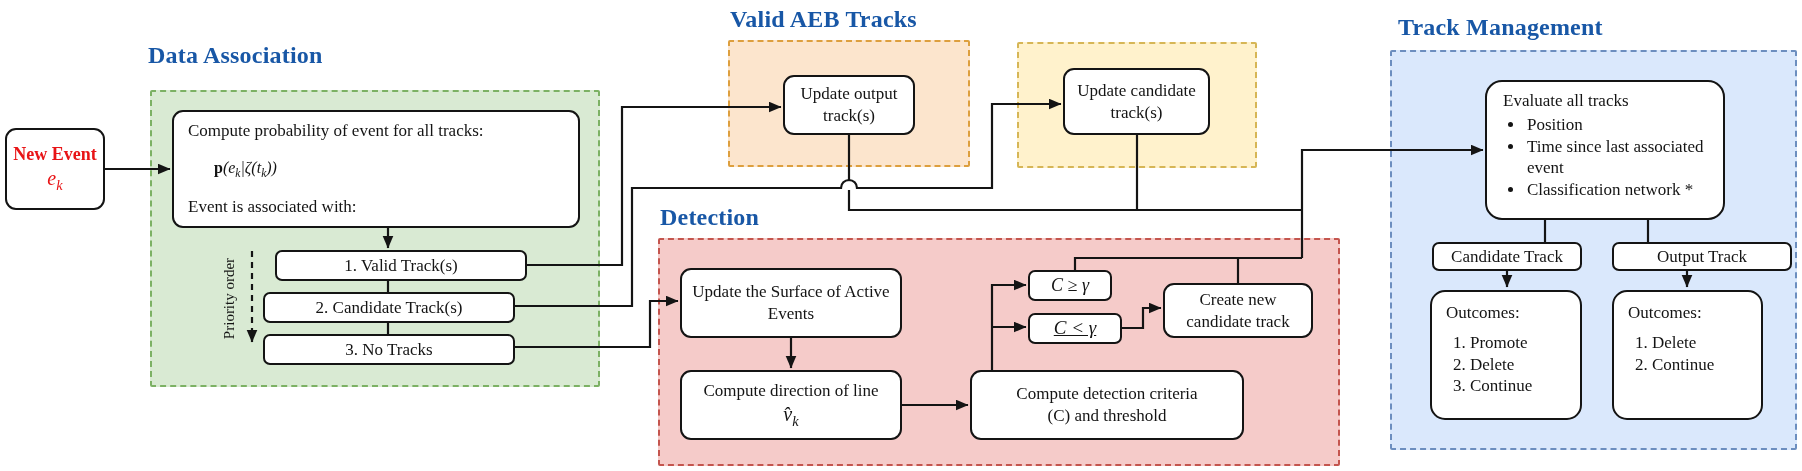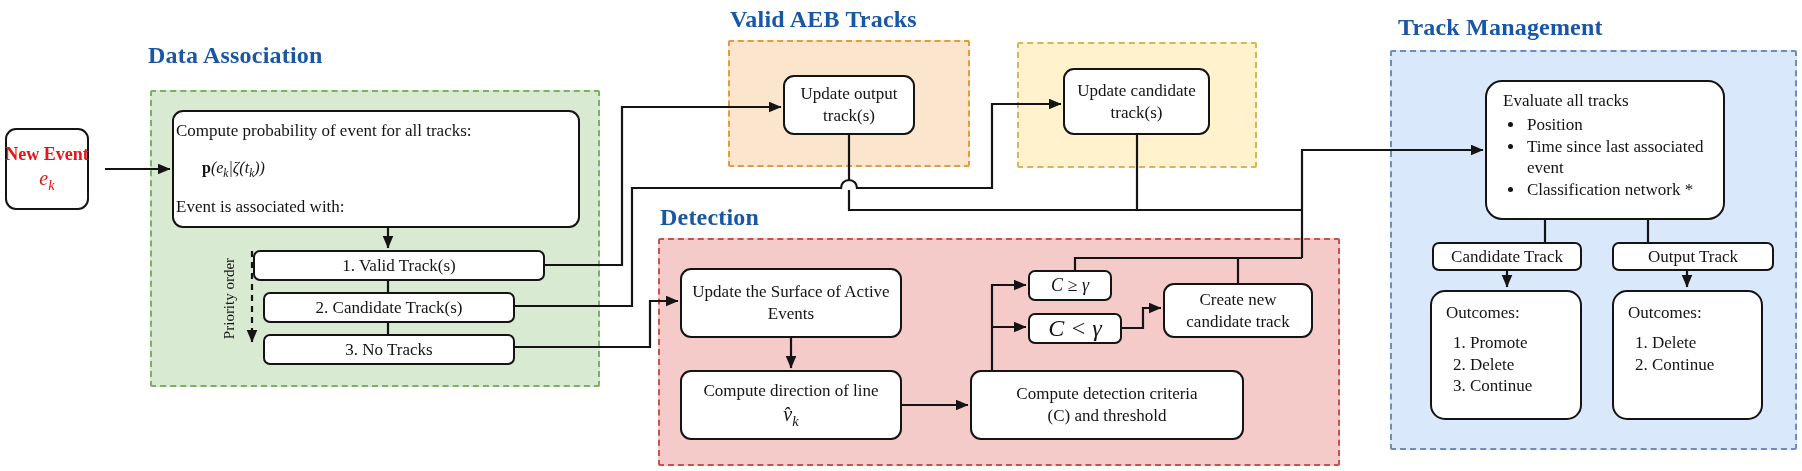--- a/index.html
+++ b/index.html
@@ -29,21 +29,21 @@
     font-size:17px; line-height:1.28;
   }
   .node .nl { white-space:nowrap; }
   .node.small { border-radius:7px; }
   .node.leftalign { align-items:flex-start; text-align:left; }
   .math { font-style:italic; }
   sub { font-size:0.72em; }
   #new-event { color:var(--accent-red); }
   #new-event .ne-title { font-weight:bold; font-size:18px; }
   #new-event .ne-symbol { font-size:20px; }
-  #compute-prob { padding:8px 2px; justify-content:space-between; }
+  #compute-prob { padding:8px 14px; justify-content:space-between; }
   #compute-prob .formula { font-size:16px; margin-left:26px; }
   #compute-prob .formula b { font-style:normal; }
   #evaluate { border-radius:17px; padding:8px 12px 6px 16px; justify-content:flex-start; }
   #evaluate ul { margin:2px 0 0 0; padding-left:22px; text-align:left; }
   #evaluate li { margin:0; padding-left:2px; }
   .outcomes { border-radius:15px; padding:10px 10px 8px 14px; justify-content:flex-start; }
   .outcomes .oc-title { align-self:flex-start; margin-bottom:8px; }
   .outcomes .oc-item { align-self:flex-start; margin-left:7px; white-space:nowrap; }
   #priority-label {
     position:absolute; z-index:3; left:181px; top:290px; width:96px; height:17px;
@@ -94,32 +94,32 @@
     <path class="wire" d="M1687,271 V287" marker-end="url(#arrhead)"></path>
   </svg>
 
   <div class="sec-title" style="left:148px; top:42px;">Data Association</div>
   <div class="sec-title" style="left:730px; top:6px;">Valid AEB Tracks</div>
   <div class="sec-title" style="left:660px; top:204px;">Detection</div>
   <div class="sec-title" style="left:1398px; top:14px;">Track Management</div>
 
   <div id="priority-label">Priority order</div>
 
-  <div class="node" id="new-event" style="left:5px; top:128px; width:84px; height:82px;">
+  <div class="node" id="new-event" style="left:5px; top:128px; width:100px; height:82px;">
     <span class="ne-title nl">New Event</span>
     <span class="ne-symbol math nl"><i>e</i><sub>k</sub></span>
   </div>
 
   <div class="node leftalign" id="compute-prob" style="left:172px; top:110px; width:408px; height:118px;">
     <span class="nl">Compute probability of event for all tracks:</span>
     <span class="formula nl"><b>p</b><span class="math">(e</span><span class="fsub">k</span><span class="math">|ζ(t</span><span class="fsub">k</span><span class="math">))</span></span>
     <span class="nl">Event is associated with:</span>
   </div>
 
-  <div class="node small" style="left:253px; top:250px; width:292px; height:31px;">
+  <div class="node small" style="left:275px; top:250px; width:252px; height:31px;">
     <span class="nl">1. Valid Track(s)</span>
   </div>
   <div class="node small" style="left:263px; top:292px; width:252px; height:31px;">
     <span class="nl">2. Candidate Track(s)</span>
   </div>
   <div class="node small" style="left:263px; top:334px; width:252px; height:31px;">
     <span class="nl">3. No Tracks</span>
   </div>
 
   <div class="node" style="left:783px; top:75px; width:132px; height:60px;">
@@ -144,41 +144,41 @@
 
   <div class="node" style="left:970px; top:370px; width:274px; height:70px;">
     <span class="nl">Compute detection criteria</span>
     <span class="nl">(C) and threshold</span>
   </div>
 
   <div class="node small" style="left:1028px; top:270px; width:84px; height:31px;">
     <span class="math nl" style="font-size:18px;">C ≥ γ</span>
   </div>
   <div class="node small" style="left:1028px; top:313px; width:94px; height:31px;">
-    <span class="math nl" style="font-size:24px;">C &lt; γ</span>
+    <span class="math nl" style="font-size:19px;text-decoration:underline;">C &lt; γ</span>
   </div>
 
   <div class="node" style="left:1163px; top:283px; width:150px; height:55px;">
     <span class="nl">Create new</span>
     <span class="nl">candidate track</span>
   </div>
 
   <div class="node leftalign" id="evaluate" style="left:1485px; top:80px; width:240px; height:140px;">
     <span class="nl">Evaluate all tracks</span>
     <ul>
       <li>Position</li>
       <li>Time since last associated event</li>
       <li>Classification network *</li>
     </ul>
   </div>
 
   <div class="node small" style="left:1432px; top:242px; width:150px; height:29px;">
     <span class="nl">Candidate Track</span>
   </div>
-  <div class="node small" style="left:1612px; top:242px; width:162px; height:29px;">
+  <div class="node small" style="left:1612px; top:242px; width:180px; height:29px;">
     <span class="nl">Output Track</span>
   </div>
 
   <div class="node outcomes" style="left:1430px; top:290px; width:152px; height:130px;">
     <span class="oc-title nl">Outcomes:</span>
     <span class="oc-item">1. Promote</span>
     <span class="oc-item">2. Delete</span>
     <span class="oc-item">3. Continue</span>
   </div>
 

